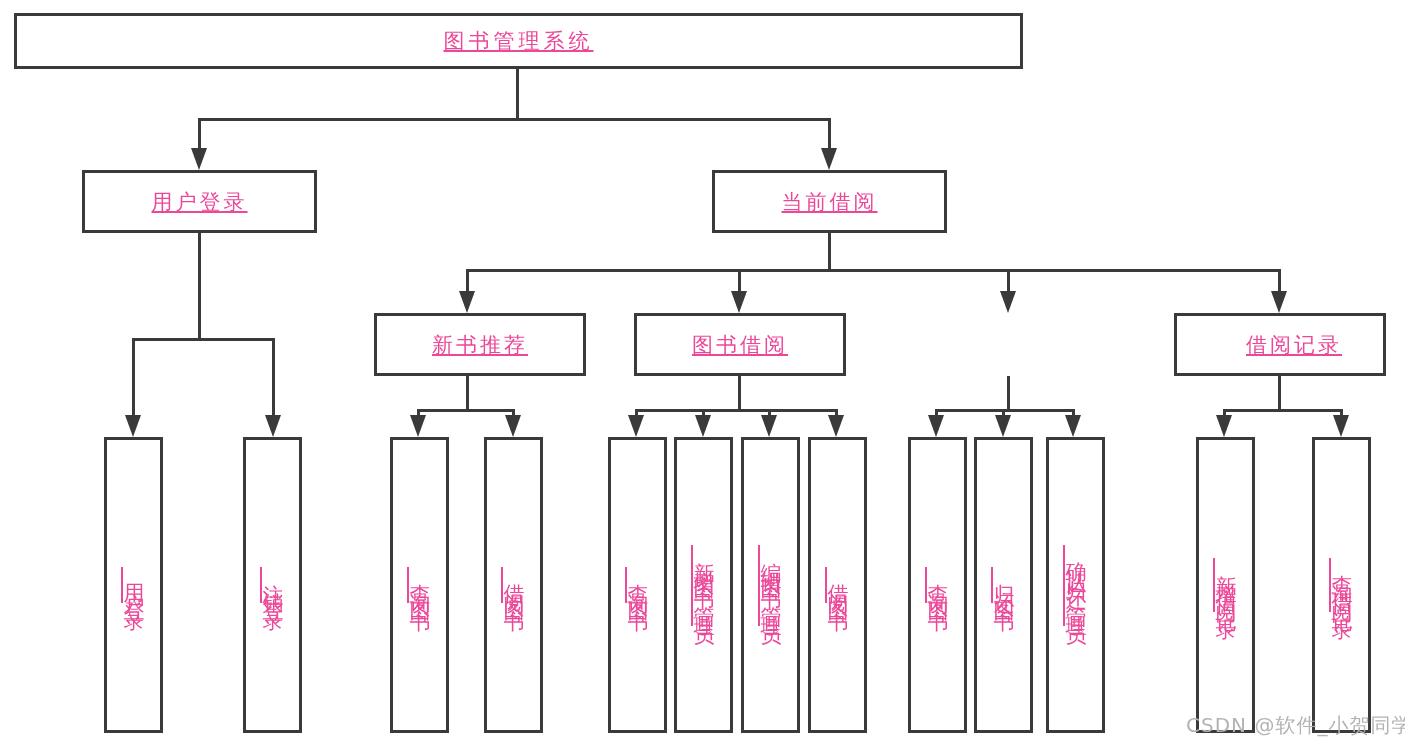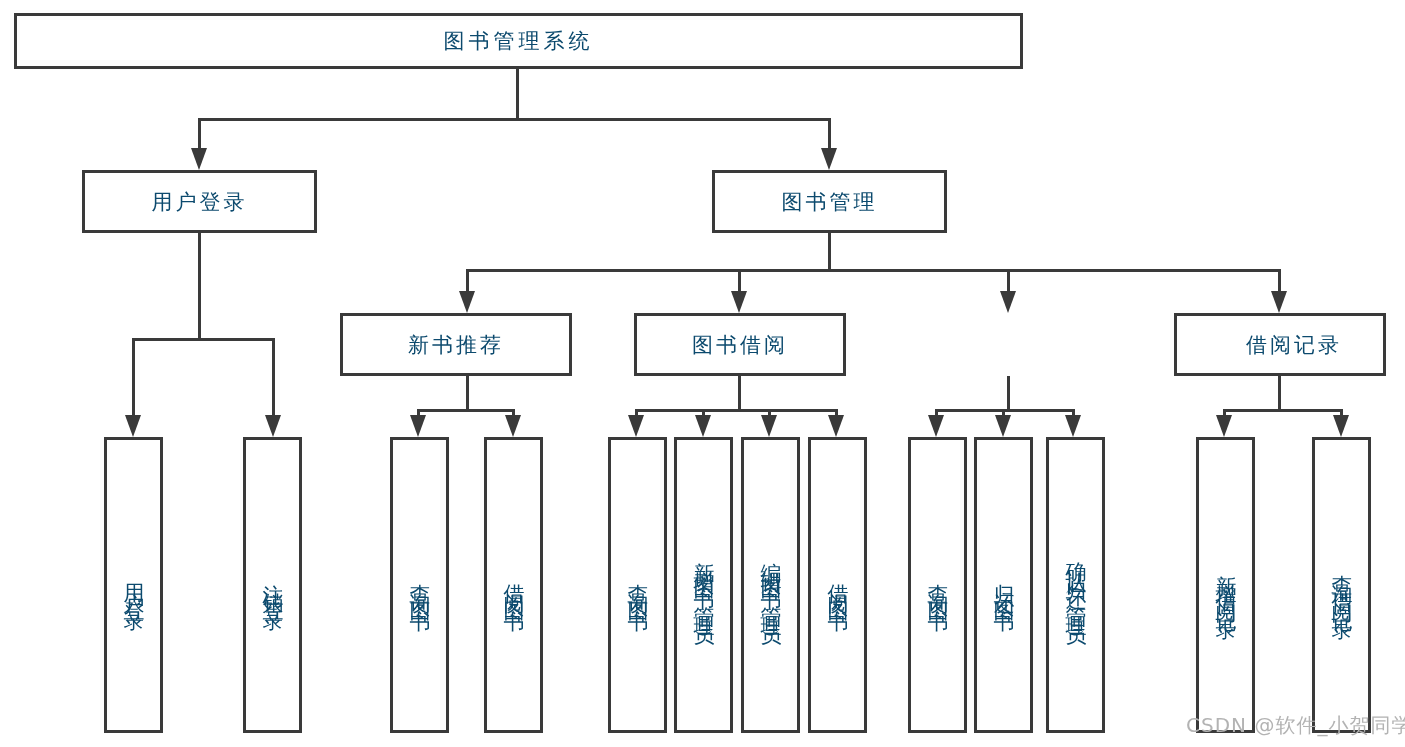--- a/index.html
+++ b/index.html
@@ -3,21 +3,21 @@
 <meta charset="utf-8">
 <style>
   html,body{margin:0;padding:0;background:#ffffff;}
   .canvas{
     position:relative;width:1405px;height:747px;background:#ffffff;overflow:hidden;
     font-family:"DejaVu Sans","Liberation Sans",sans-serif;color:#333333;
   }
   .box{
     position:absolute;box-sizing:border-box;border:3px solid #3a3a3a;background:#ffffff;
     display:flex;align-items:center;justify-content:center;
-    font-size:21px;letter-spacing:3px;color:#0c4a6e;white-space:nowrap;
+    font-size:21px;letter-spacing:3px;color:#ec4899;white-space:nowrap;text-decoration:underline;
   }
   .root{letter-spacing:4px;}
   .leaf{width:59px;top:437px;height:296px;letter-spacing:0;}
   .vtext{
     writing-mode:vertical-rl;text-orientation:mixed;
     font-size:21px;letter-spacing:9px;line-height:1;
   }
   .v{position:absolute;width:3px;background:#3a3a3a;}
   .h{position:absolute;height:3px;background:#3a3a3a;}
   .arr{
@@ -37,24 +37,24 @@
 
   <div class="box root" style="left:14px;top:13px;width:1009px;height:56px;">
     <span>图书管理系统</span>
   </div>
 
   <div class="box" style="left:82px;top:170px;width:235px;height:63px;">
     <span>用户登录</span>
   </div>
 
   <div class="box" style="left:712px;top:170px;width:235px;height:63px;">
-    <span>图书管理</span>
+    <span>当前借阅</span>
   </div>
 
-  <div class="box" style="left:340px;top:313px;width:232px;height:63px;">
+  <div class="box" style="left:374px;top:313px;width:212px;height:63px;">
     <span>新书推荐</span>
   </div>
 
   <div class="box" style="left:634px;top:313px;width:212px;height:63px;text-align:right;">
     <span>图书借阅</span>
   </div>
 
 
   <div class="box" style="left:1174px;top:313px;width:212px;height:63px;padding-left:28px;">
     <span>借阅记录</span>

